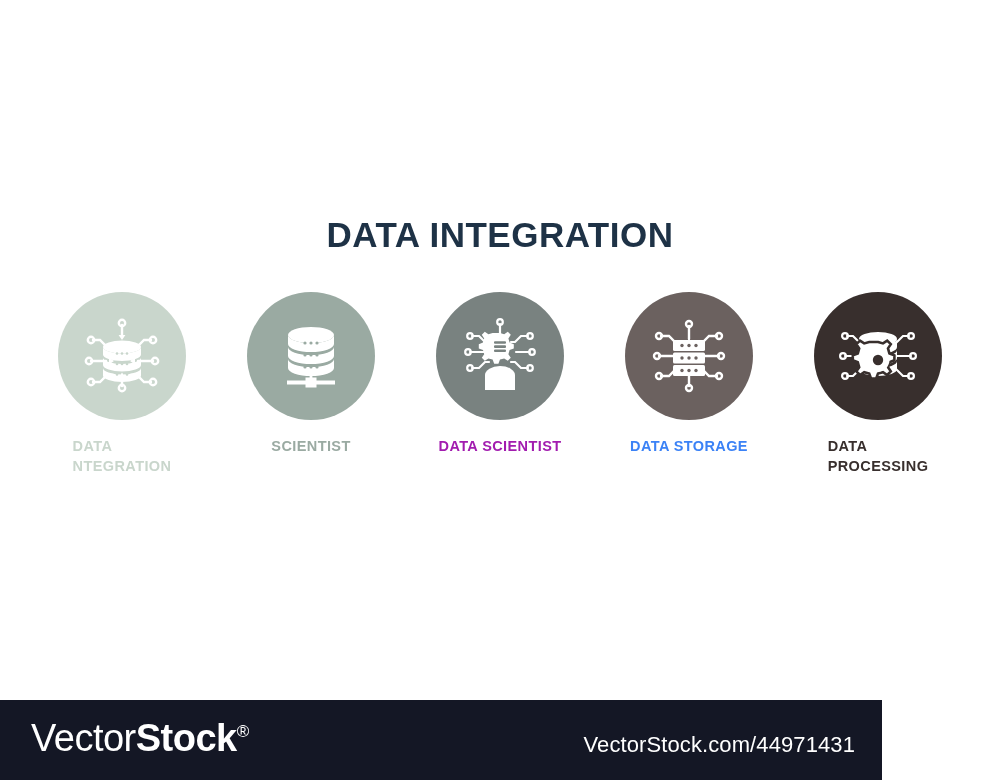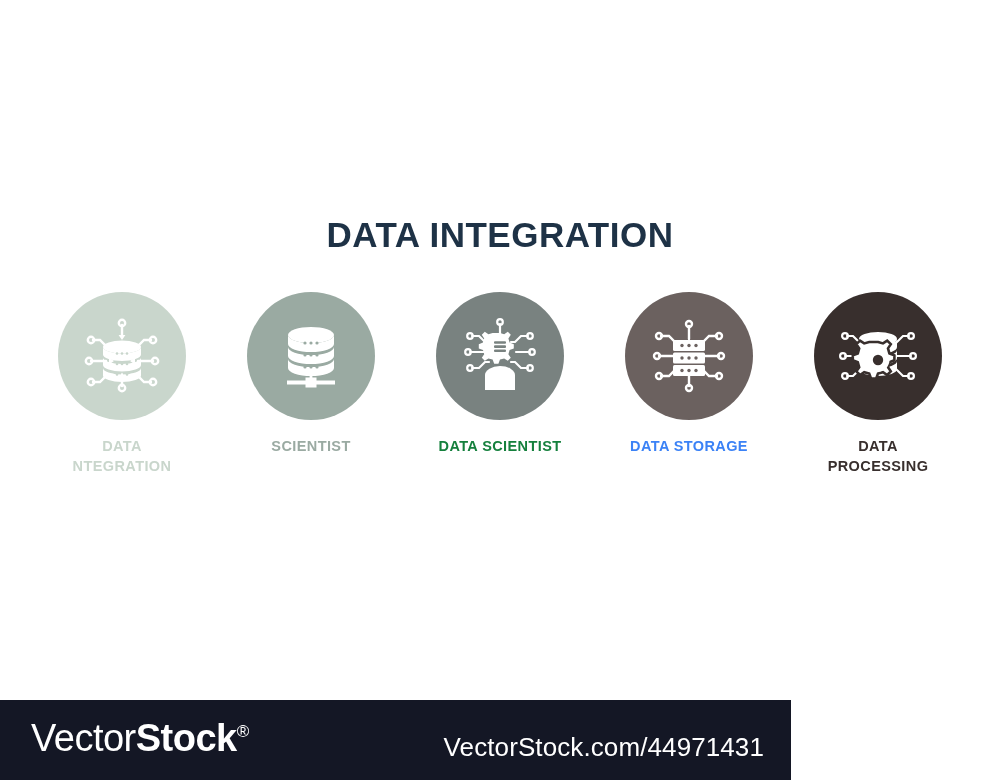--- a/index.html
+++ b/index.html
@@ -67,30 +67,30 @@
 
   .step-circle svg {
     display: block;
   }
 
   .step-label {
     margin-top: 16px;
     font-size: 14.5px;
     font-weight: bold;
     letter-spacing: 0.4px;
-    text-align: center;
+    text-align: left;
     line-height: 1.38;
     white-space: pre-line;
   }
 
   .footer-bar {
     position: absolute;
     left: 0;
     top: 700px;
-    width: 791px;
+    width: 882px;
     height: 80px;
     background: #141725;
   }
 
   .footer-logo {
     position: absolute;
     left: 31px;
     top: 19px;
     font-size: 38px;
     color: #ffffff;
@@ -102,21 +102,21 @@
   .footer-logo .lg-reg {
     font-size: 17px;
     vertical-align: super;
     font-weight: normal;
   }
 
   .footer-url {
     position: absolute;
     right: 27px;
     top: 32px;
-    font-size: 26px;
+    font-size: 22px;
     color: #ffffff;
     font-weight: 300;
     letter-spacing: 0.1px;
   }
 </style>
 </head>
 <body style="background: rgb(255, 255, 255);">
 
 <div class="canvas">
 
@@ -249,21 +249,21 @@
             <g fill="#798280">
               <rect x="36" y="27.2" width="12" height="2.6" rx="1"></rect>
               <rect x="36" y="31.3" width="12" height="2.6" rx="1"></rect>
               <rect x="36" y="35.4" width="12" height="2.6" rx="1"></rect>
             </g>
 
             <path d="M27 76 v-15 a15 9 0 0 1 30 0 v15 z" fill="#ffffff"></path>
           </svg>
         </span>
       </div>
-      <div class="step-label" style="color: #15803d;">DATA SCIENTIST</div>
+      <div class="step-label" style="color: #a21caf;">DATA SCIENTIST</div>
     </div>
 
     <div class="step">
       <div class="step-circle" style="background: rgb(107, 97, 95);">
         <span>
           <svg width="84" height="84" viewBox="0 0 84 84">
             <g stroke="#ffffff" stroke-width="2.4" fill="none" stroke-linecap="round">
               <line x1="42" y1="12" x2="42" y2="25"></line>
               <line x1="42" y1="72" x2="42" y2="59"></line>
               <line x1="12" y1="42" x2="27" y2="42"></line>

